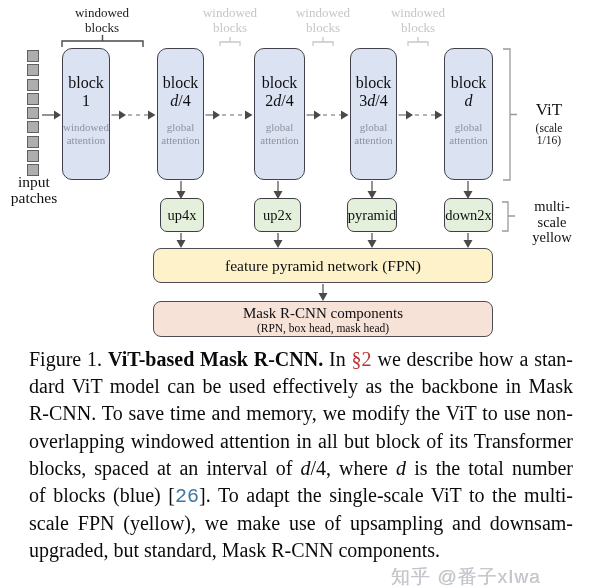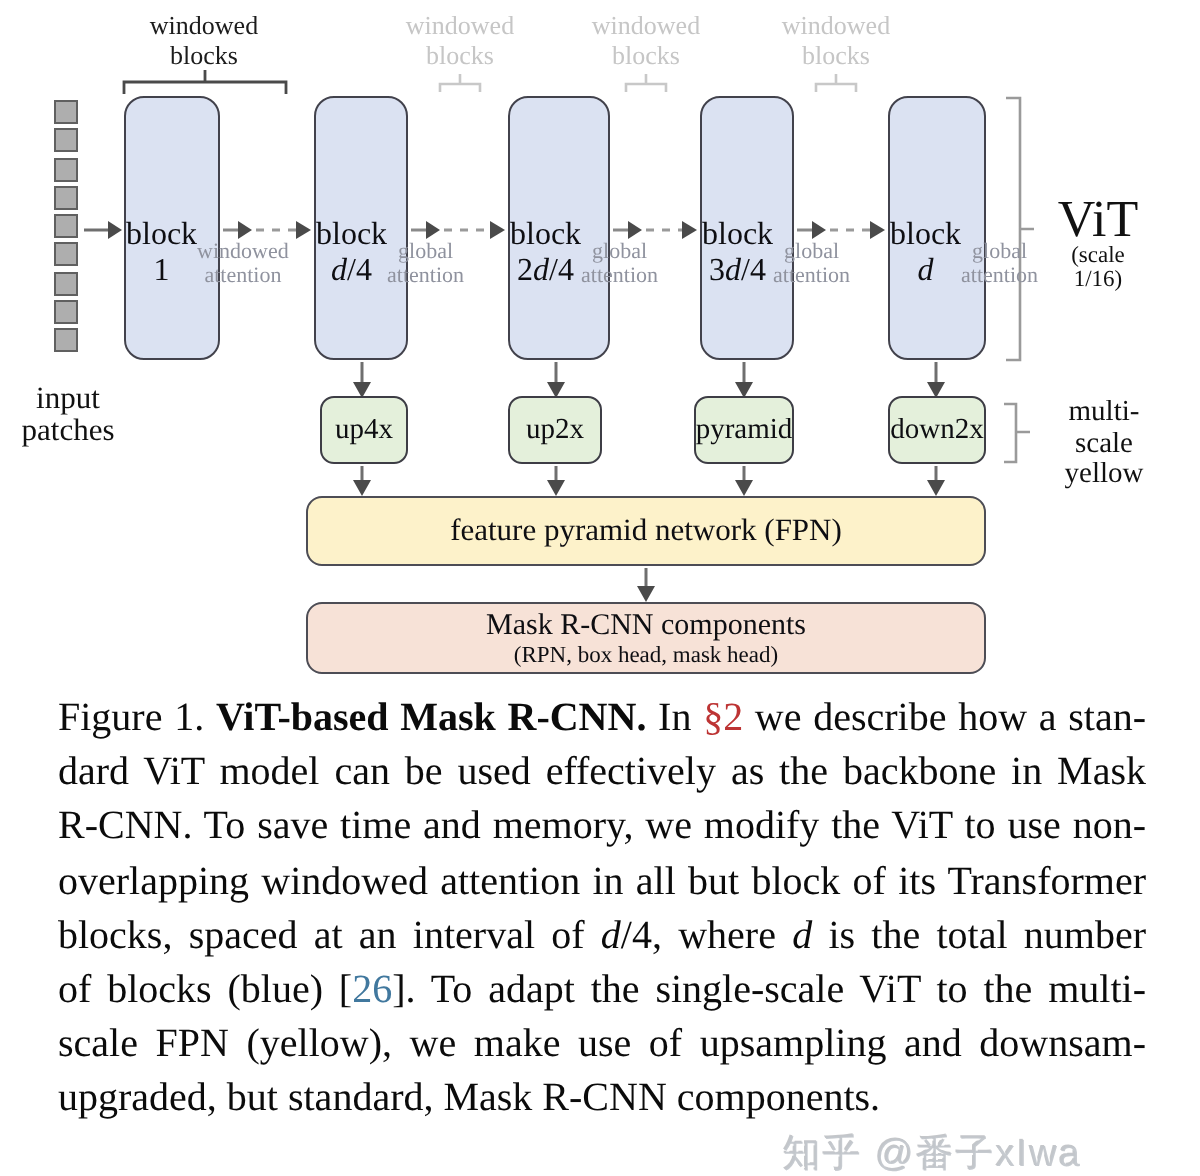--- a/index.html
+++ b/index.html
@@ -6,63 +6,63 @@
   html,body { background:#ffffff; }
   body { width:600px; height:588px; overflow:hidden; }
   .page { position:relative; width:544px; height:588px; background:#fff;
           font-family:"Liberation Serif", serif; color:#111; }
 
   
   .overlay { position:absolute; left:0; top:0; pointer-events:none; }
 
   .vblock { position:absolute; top:48px; height:132px;
             background:var(--block-fill,#dbe2f2); border:1.6px solid var(--block-border,#42424c);
-            border-radius:10px; display:flex; flex-direction:row; align-items:center;
+            border-radius:10px; display:flex; flex-direction:column; align-items:center;
             padding-top:25px; text-align:center; }
   .vblock .bt { font-size:16px; line-height:18px; color:#0e0e12; }
   .vblock .bs { margin-top:11px; font-size:11px; line-height:12.5px; color:var(--attention-gray,#8f929e); }
 
   .wlabel { position:absolute; top:6px; transform:translateX(-50%); text-align:center;
             font-size:13px; line-height:14.5px; }
   .wlabel.dark { color:#1c1c1c; }
   .wlabel.gray { color:var(--gray-label,#c6c6c6); }
 
   .patches { position:absolute; left:27px; top:50px; display:flex; flex-direction:column; gap:2.3px; }
   .patch { width:12px; height:12px; background:#aeaeae; border:1.5px solid #606060; }
 
-  #input-label { position:absolute; left:34px; top:192px; transform:translateX(-50%);
+  #input-label { position:absolute; left:34px; top:174px; transform:translateX(-50%);
                  text-align:center; font-size:15.5px; line-height:16px; }
 
   .gbox { position:absolute; top:198px; height:34px; background:var(--green-fill,#e4f0db);
           border:1.5px solid #3d3d45; border-radius:7px; display:flex; flex-direction:row;
           justify-content:center; align-items:center; font-size:14.5px; line-height:15px; color:#0e0e12; }
 
   .wide { position:absolute; left:153px; width:340px; border:1.5px solid #4d4d55; border-radius:8px;
           display:flex; flex-direction:column; justify-content:center; align-items:center; color:#0e0e12; }
   #fpn { top:248px; height:35px; background:var(--yellow-fill,#fdf2ca); font-size:15.5px; }
   #maskrcnn { top:301px; height:36px; background:var(--pink-fill,#f7e2d7); }
   #maskrcnn .t1 { font-size:15px; line-height:16px; }
   #maskrcnn .t2 { font-size:11.5px; line-height:12px; margin-top:1px; }
 
   #vit-label { position:absolute; left:549px; top:100px; transform:translateX(-50%); text-align:center; }
-  #vit-label .t1 { font-size:26px; line-height:19px; }
+  #vit-label .t1 { font-size:17px; line-height:19px; }
   #vit-label .t2 { font-size:11.5px; margin-top:3px; }
 
   #msa-label { position:absolute; left:552px; top:199px; transform:translateX(-50%);
                text-align:center; font-size:14.5px; line-height:15.5px; }
 
   
   .caption { position:absolute; left:29px; top:346px; width:544px;
              font-size:20px; line-height:27.2px; color:#0b0b0b; }
   .cline { text-align:justify; text-align-last:justify; }
   .cline.last { text-align-last:left; }
   .s-b { font-weight:bold; }
   .s-i { font-style:italic; }
   .s-red { color:var(--section-ref-red,#bd3434); }
-  .s-cite { color:var(--citation-teal,#41789e); }
+  .s-cite { color:var(--citation-teal,#41789e);font-family:Liberation Mono, monospace; }
 
   #watermark { position:absolute; right:3px; top:564px; font-family:"Liberation Sans", sans-serif;
                font-size:19px; font-weight:normal; letter-spacing:1px;
                color:rgba(193,197,203,0.92);
                text-shadow:1px 1px 0 rgba(255,255,255,0.9), -0.5px -0.5px 0 rgba(150,153,158,0.55); }
 </style>
 </head>
 <body>
 
 <div class="page">

